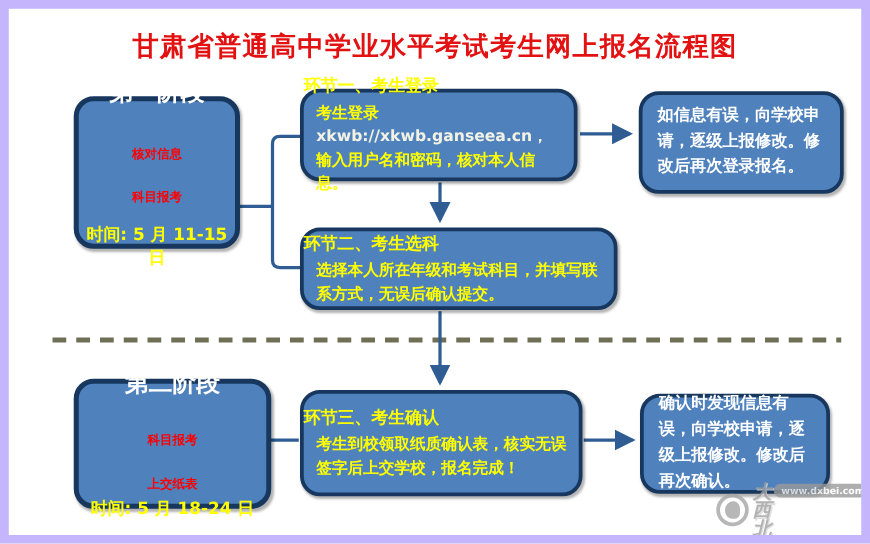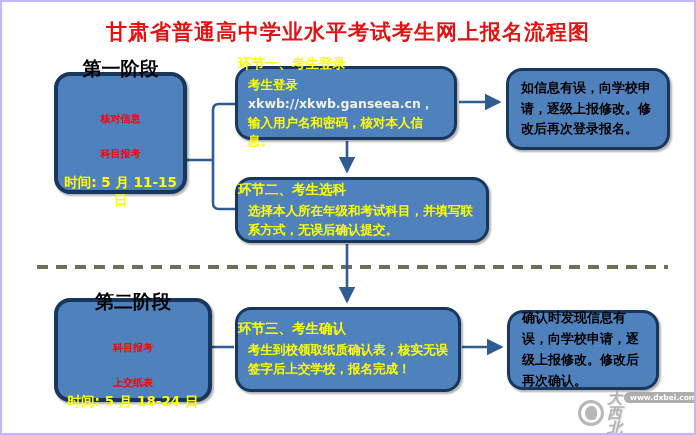--- a/index.html
+++ b/index.html
@@ -1,38 +1,38 @@
 <!DOCTYPE html>
 <html><head>
 <meta charset="utf-8">
 <style>
   html,body { margin:0; padding:0; background:#ffffff; }
   .canvas {
     position:relative; width:696px; height:435px; background:#ffffff;
-    border:2px solid #c4b5fd; box-sizing:border-box; overflow:hidden;
+    border:7px solid #c4b5fd; box-sizing:border-box; overflow:hidden;
     font-family:"DejaVu Sans", sans-serif;
   }
   .title {
     position:absolute; top:16px; left:0; width:100%; text-align:center;
     font-size:21px; font-weight:bold; color:#e31212; letter-spacing:1px;
   }
   .box {
     position:absolute; background:#4f81bd; border:3px solid #17375e;
     border-radius:16px; box-sizing:border-box;
     box-shadow:1.5px 2px 2px rgba(0,0,0,0.3);
     display:flex; flex-direction:column; justify-content:center;
   }
   .stage-box { border-width:4px; align-items:center; text-align:center; }
-  .stage-name { color:#000000; font-weight:bold; font-size:19px; margin-bottom:10px; }
+  .stage-name { color:#ffffff; font-weight:bold; font-size:19px; margin-bottom:10px; }
   .stage-line { color:#ff0000; font-weight:bold; font-size:10px; line-height:1.55;margin-top:19px; }
   .stage-time { color:#ffff00; font-weight:bold; font-size:13.5px; margin-top:13px; }
   .step-title { color:#ffff00; font-weight:bold; font-size:13.5px; text-align:left; margin-bottom:3px; }
   .step-body { color:#ffff00; font-weight:bold; font-size:12.5px; line-height:1.5; padding:0 10px; }
   .step-body .url { color:#f2f2e4; }
-  .note-body { color:#000000; font-weight:bold; font-size:13px; line-height:1.6; padding:0 12px; }
+  .note-body { color:#ffffff; font-weight:bold; font-size:13px; line-height:1.6; padding:0 12px; }
   svg.wires { position:absolute; left:0; top:0; width:696px; height:435px; }
   .watermark {
     position:absolute; right:6px; bottom:4px; width:110px; height:32px;
     opacity:0.8; display:flex; align-items:center;
   }
   .wm-logo {
     width:26px; height:26px; border-radius:50%; border:3px solid #a6a6a6;
     box-sizing:border-box; position:relative; background:#ffffff; flex:0 0 auto;
   }
   .wm-logo::after {

